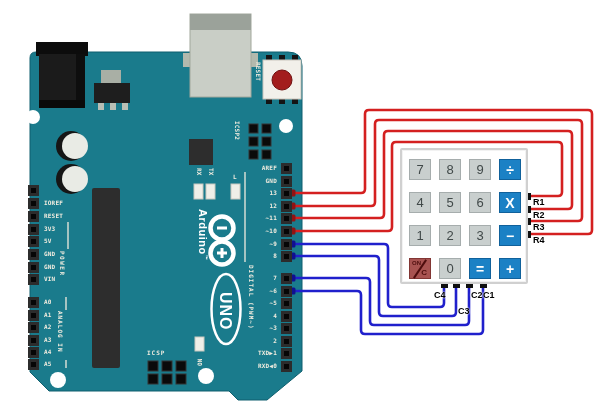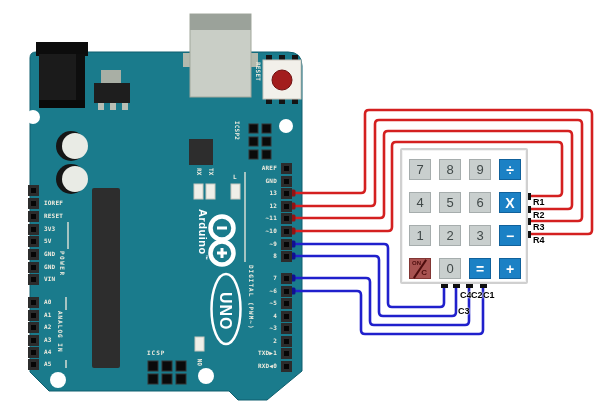--- a/index.html
+++ b/index.html
@@ -216,21 +216,21 @@
       <div class="silk" style="left:44px;top:360px">A5</div>
       <div class="term" style="left:524px;top:192.5px"></div>
       <div class="rclabel" style="left:533px;top:197px">R1</div>
       <div class="term" style="left:524px;top:205.5px"></div>
       <div class="rclabel" style="left:533px;top:210px">R2</div>
       <div class="term" style="left:524px;top:217.5px"></div>
       <div class="rclabel" style="left:533px;top:222px">R3</div>
       <div class="term" style="left:524px;top:230.5px"></div>
       <div class="rclabel" style="left:533px;top:235px">R4</div>
       <div class="term" style="left:440.5px;top:281px"></div>
-      <div class="rclabel" style="left:460px;top:290px">C4</div>
+      <div class="rclabel" style="left:434px;top:290px">C4</div>
       <div class="term" style="left:452.5px;top:281px"></div>
       <div class="rclabel" style="left:458px;top:306px">C3</div>
       <div class="term" style="left:465.5px;top:281px"></div>
       <div class="rclabel" style="left:471px;top:290px">C2</div>
       <div class="term" style="left:479.5px;top:281px"></div>
       <div class="rclabel" style="left:483px;top:290px">C1</div>
     </div>
 
   <div class="keypad">
     <div id="keys" style="position:absolute;left:0;top:0;right:0;bottom:0;">

